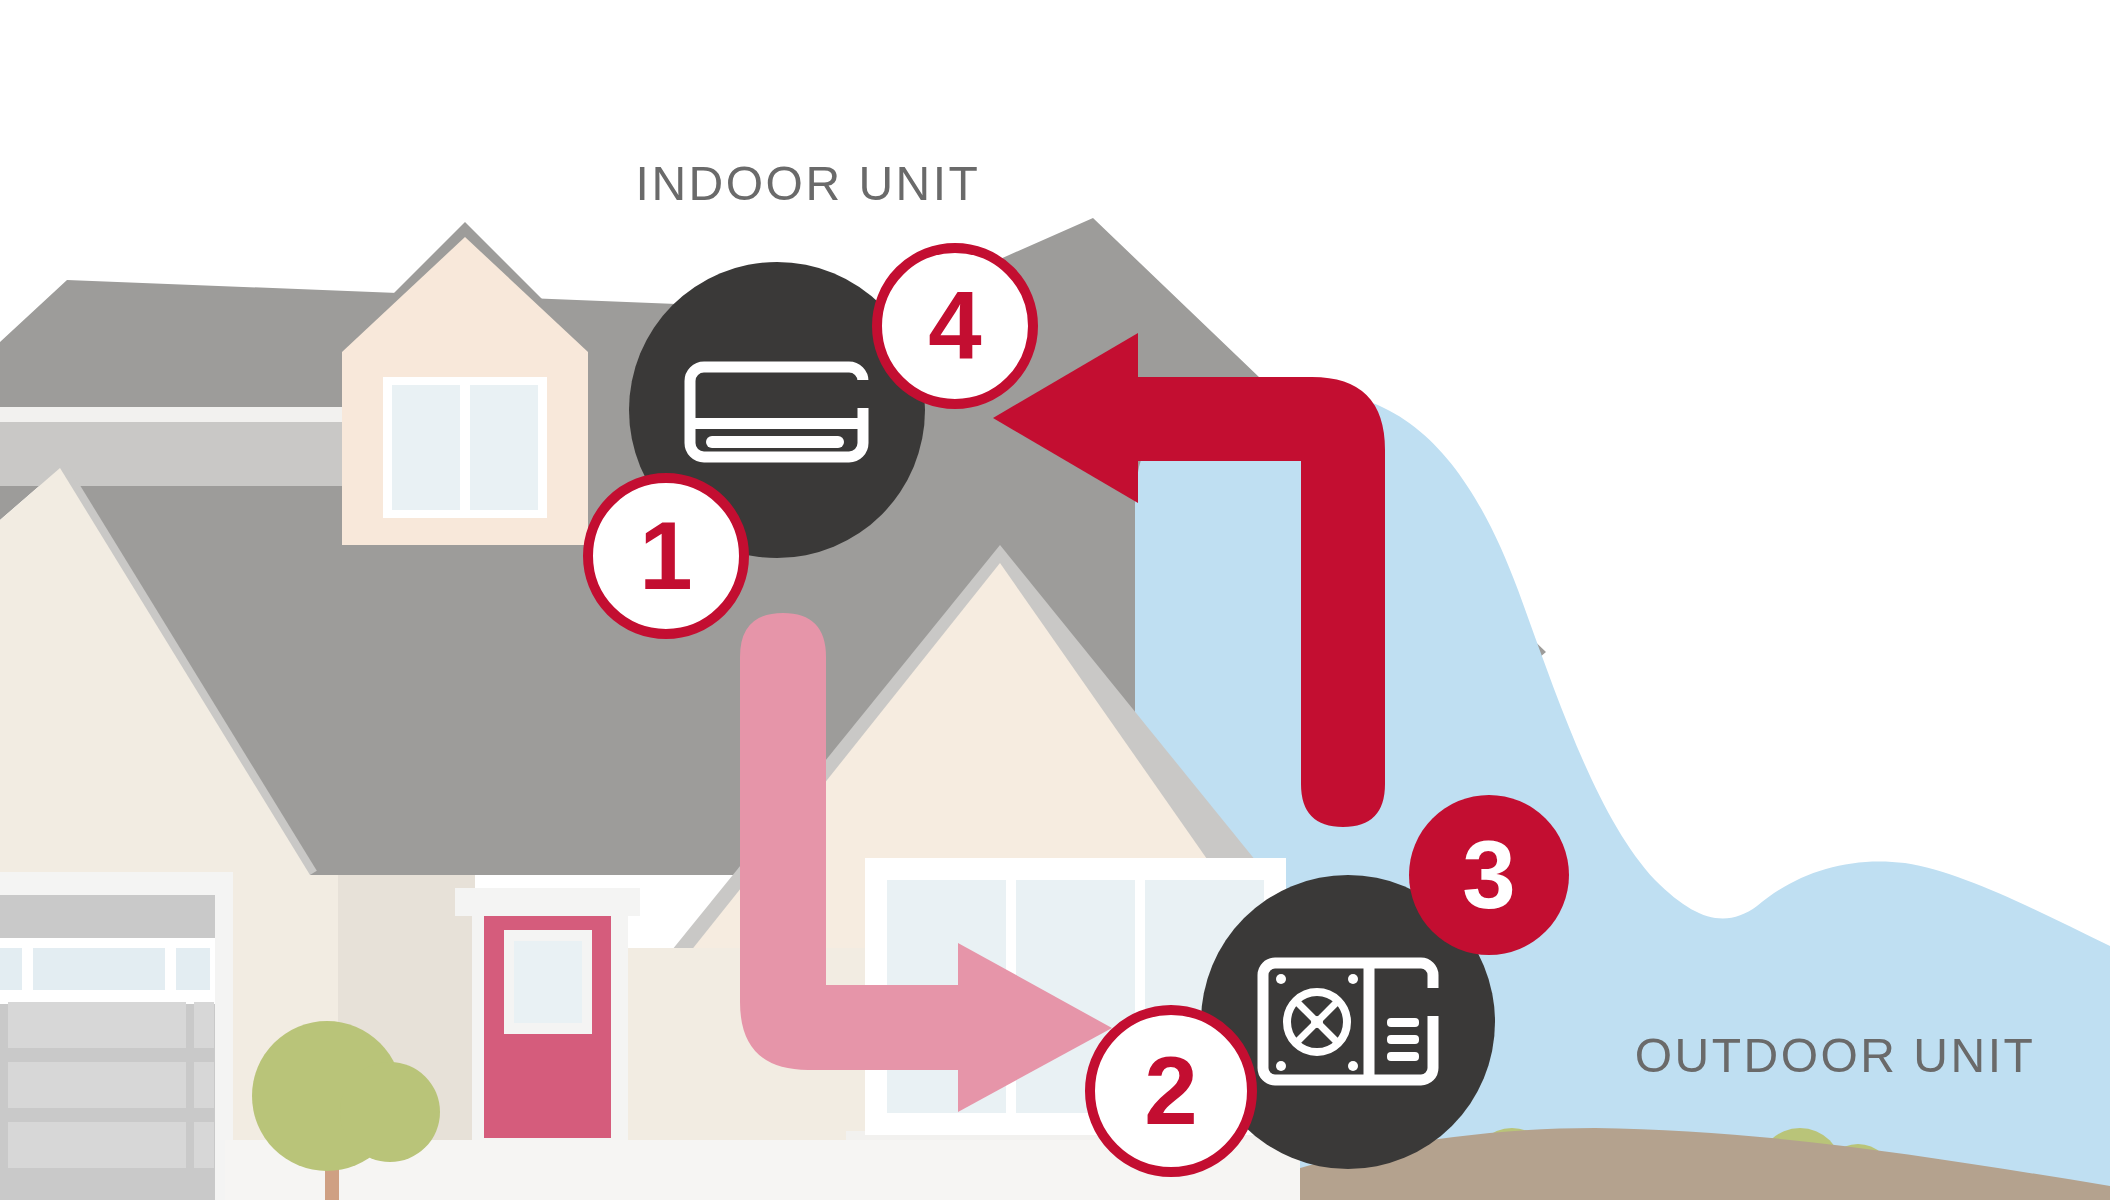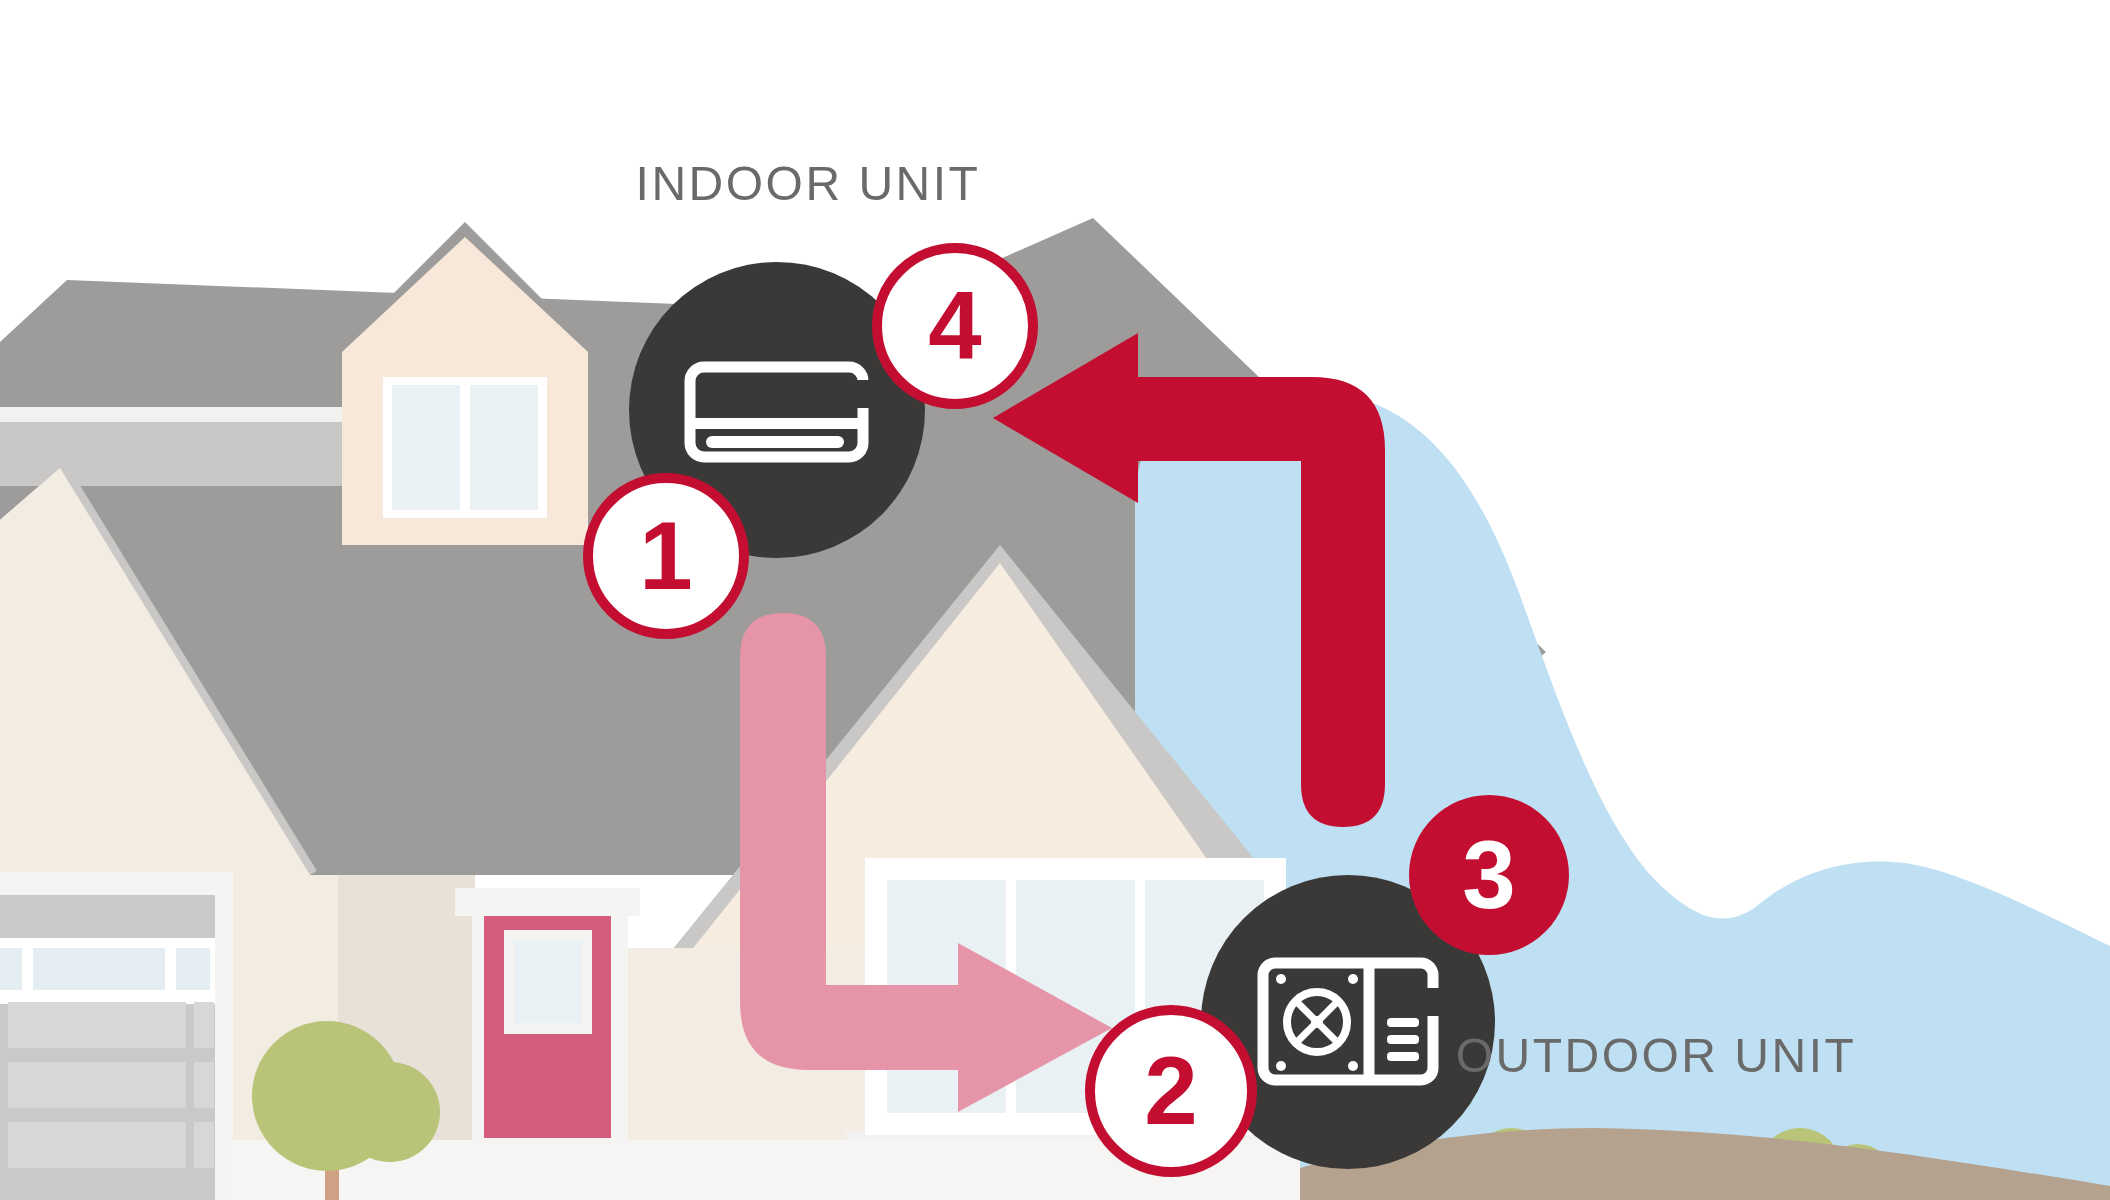--- a/index.html
+++ b/index.html
@@ -6,21 +6,21 @@
     --accent:#c30e31; --pink:#e695a9; --dark:#3a3938; --sky:#bfdff2;
     --label:#6a6a6a;
   }
   html,body{margin:0;padding:0;background:#fff;}
   .stage{position:relative;width:2110px;height:1200px;overflow:hidden;
          font-family:"Liberation Sans", sans-serif;background:#fff;}
   .scene{position:absolute;left:0;top:0;}
   .unit-label{position:absolute;transform:translateX(-50%);
     font-size:48px;letter-spacing:2.5px;color:var(--label);white-space:nowrap;}
   .label-indoor{left:773px;top:156px;margin-left:35px;}
-  .label-outdoor{left:1656px;top:1028px;text-align:center;}
+  .label-outdoor{left:1835px;top:1028px;text-align:center;}
   .badge{position:absolute;border-radius:50%;display:flex;align-items:center;
     justify-content:center;font-weight:bold;box-sizing:border-box;}
   .badge-outline{background:#fff;border:10px solid var(--accent);color:var(--accent);}
   .badge-solid{background:var(--accent);color:#fff;}
   .badge-1{left:583px;top:473px;width:166px;height:166px;font-size:96px;}
   .badge-2{left:1085px;top:1005px;width:172px;height:172px;font-size:96px;}
   .badge-3{left:1409px;top:795px;width:160px;height:160px;font-size:96px;}
   .badge-4{left:872px;top:243px;width:166px;height:166px;font-size:96px;}
 </style>
 </head>

